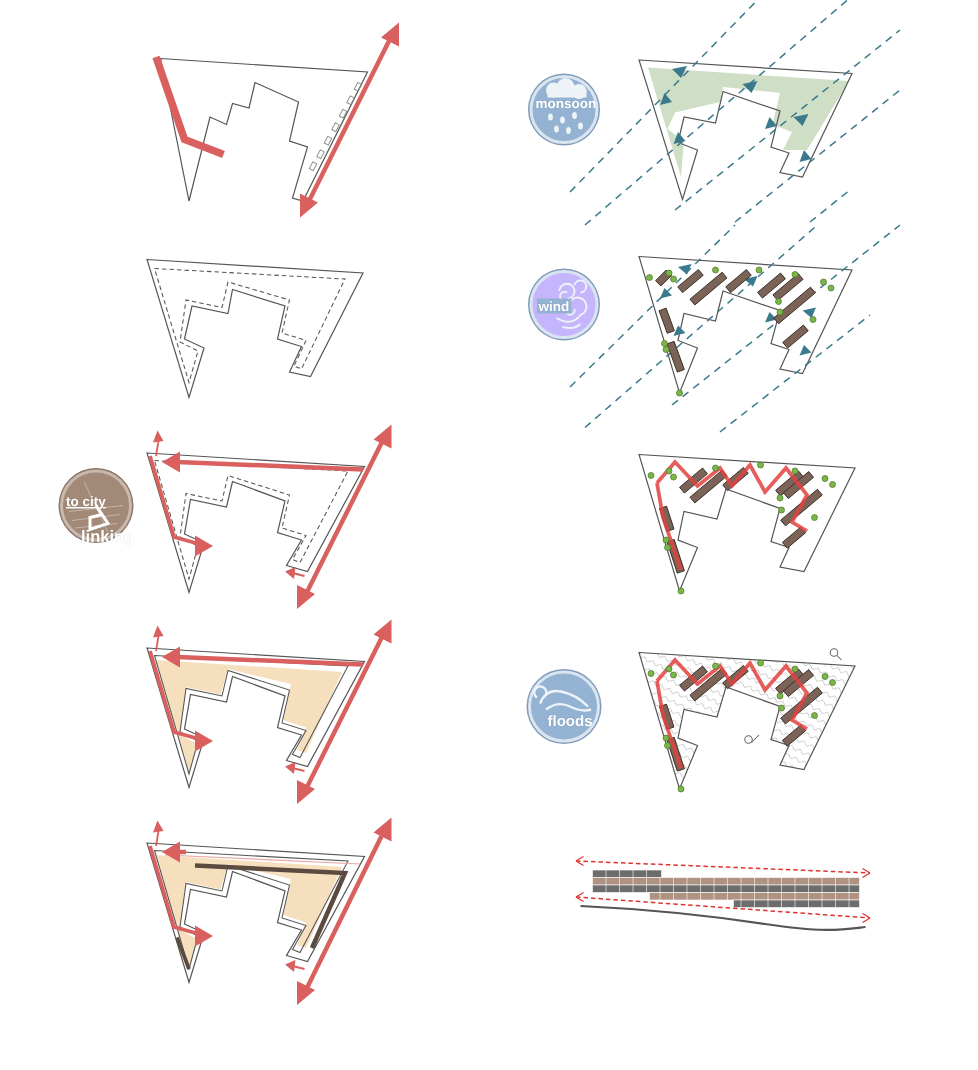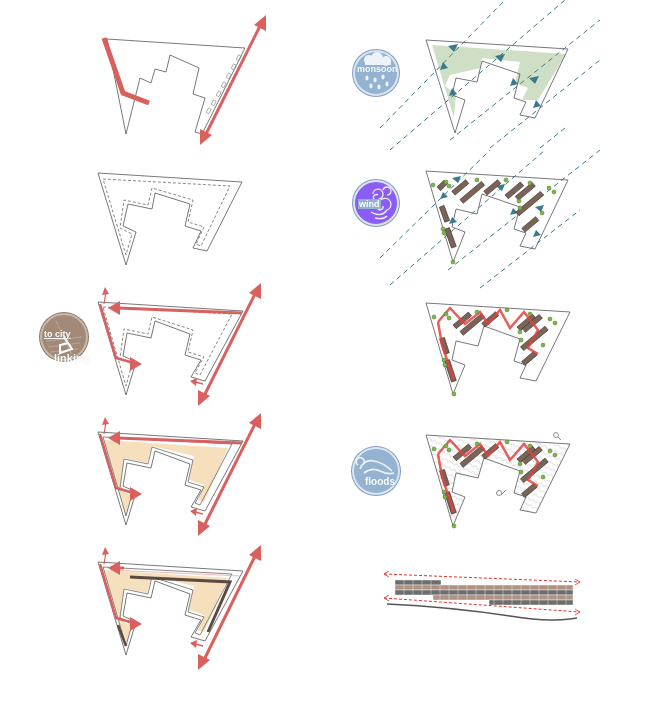--- a/index.html
+++ b/index.html
@@ -166,21 +166,21 @@
     <polygon points="131,62 135,54 125,56"></polygon>
     <polygon points="165,84 169,76 159,78"></polygon>
     <polygon points="73,62 70,70 78,68"></polygon>
     <polygon points="82,88 79,96 87,94"></polygon>
     <polygon points="143,78 140,86 148,84"></polygon>
     <polygon points="166,100 163,108 171,106"></polygon>
   </g>
 </svg>
 </div>
 
-<div class="badge" style="left:353px;top:180px;width:46px;height:46px;background:#8b5cf6;border:2px solid #dbe5ef;box-shadow:0 0 0 1px #7f9cbd;">
+<div class="badge" style="left:353px;top:180px;width:46px;height:46px;background:#c4b5fd;border:2px solid #dbe5ef;box-shadow:0 0 0 1px #7f9cbd;">
   <svg width="42" height="42" viewBox="0 0 42 42">
     <g fill="none" stroke="#eef3f8" stroke-width="1.3">
       <path d="M18,12 a5,5 0 1 1 6,5 a3,3 0 1 1 -1,-4"></path>
       <path d="M28,8 a4,4 0 1 1 4,5"></path>
       <path d="M16,30 q10,6 16,-2 a6,6 0 1 0 -8,-6 a3,3 0 1 0 4,2"></path>
       <path d="M20,36 q8,2 12,-2"></path>
     </g>
   </svg>
   <div class="badge-label" style="left:3px;top:17px;font-size:9px;background:#94b2d2;padding:0 1px;">wind</div>
 </div>

